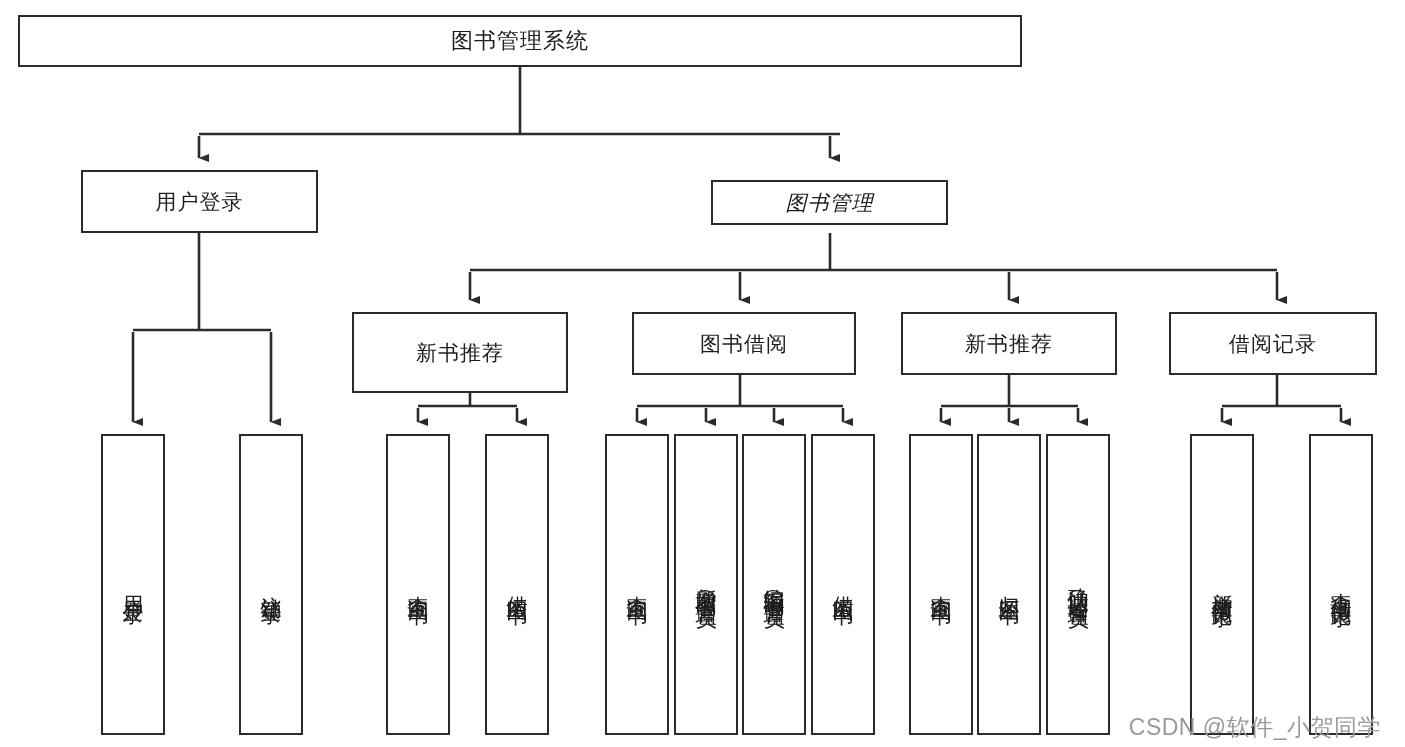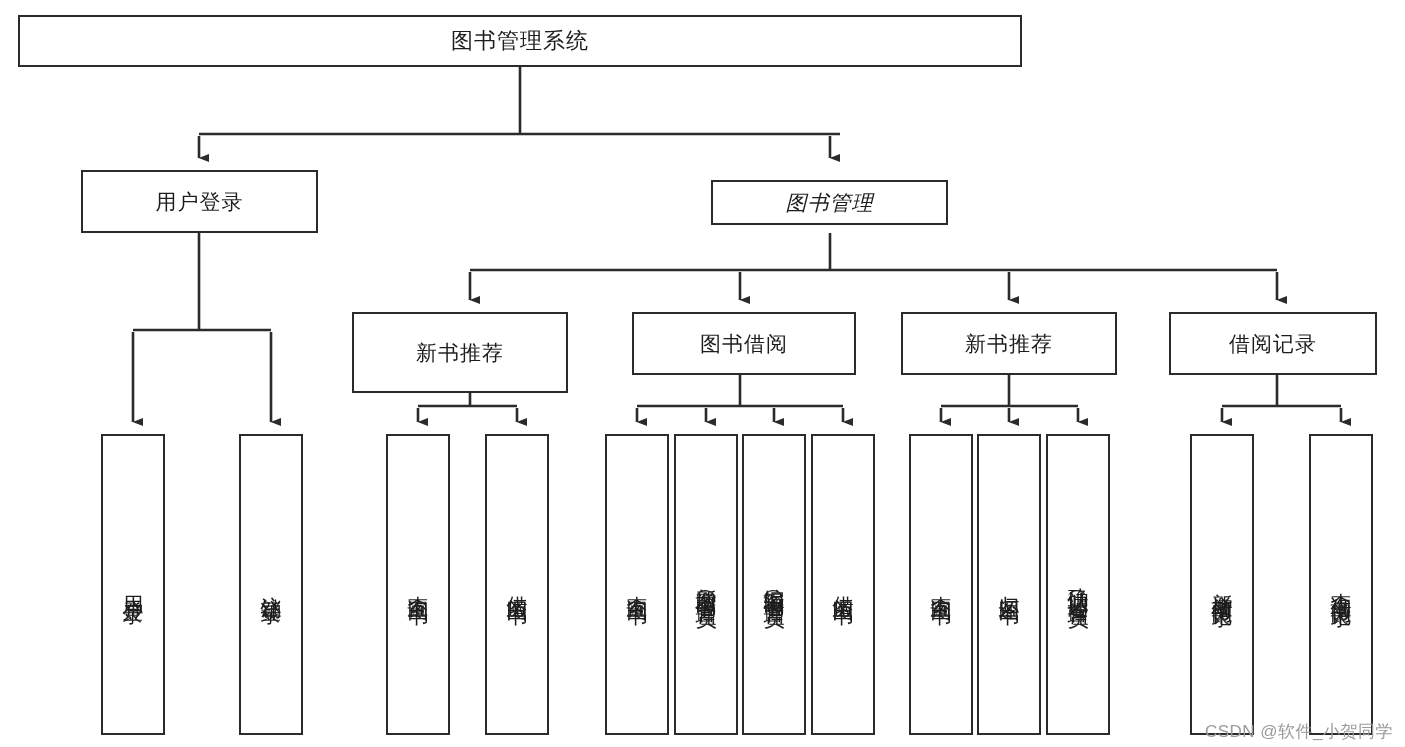--- a/index.html
+++ b/index.html
@@ -54,23 +54,23 @@
   .vtext {
     writing-mode: vertical-rl;
     text-orientation: upright;
     letter-spacing: 3px;
     line-height: 1.05;
     white-space: nowrap;
     text-align: center;
   }
   #watermark {
     position: absolute;
-    right: 12px;
+    right: 24px;
     bottom: 4px;
-    font-size: 17px;
+    font-size: 23px;
     color: #9a9a9a;
     letter-spacing: 0.5px;
     white-space: nowrap;
   }
 </style>
 </head>
 <body>
 
 <div id="canvas">
 

